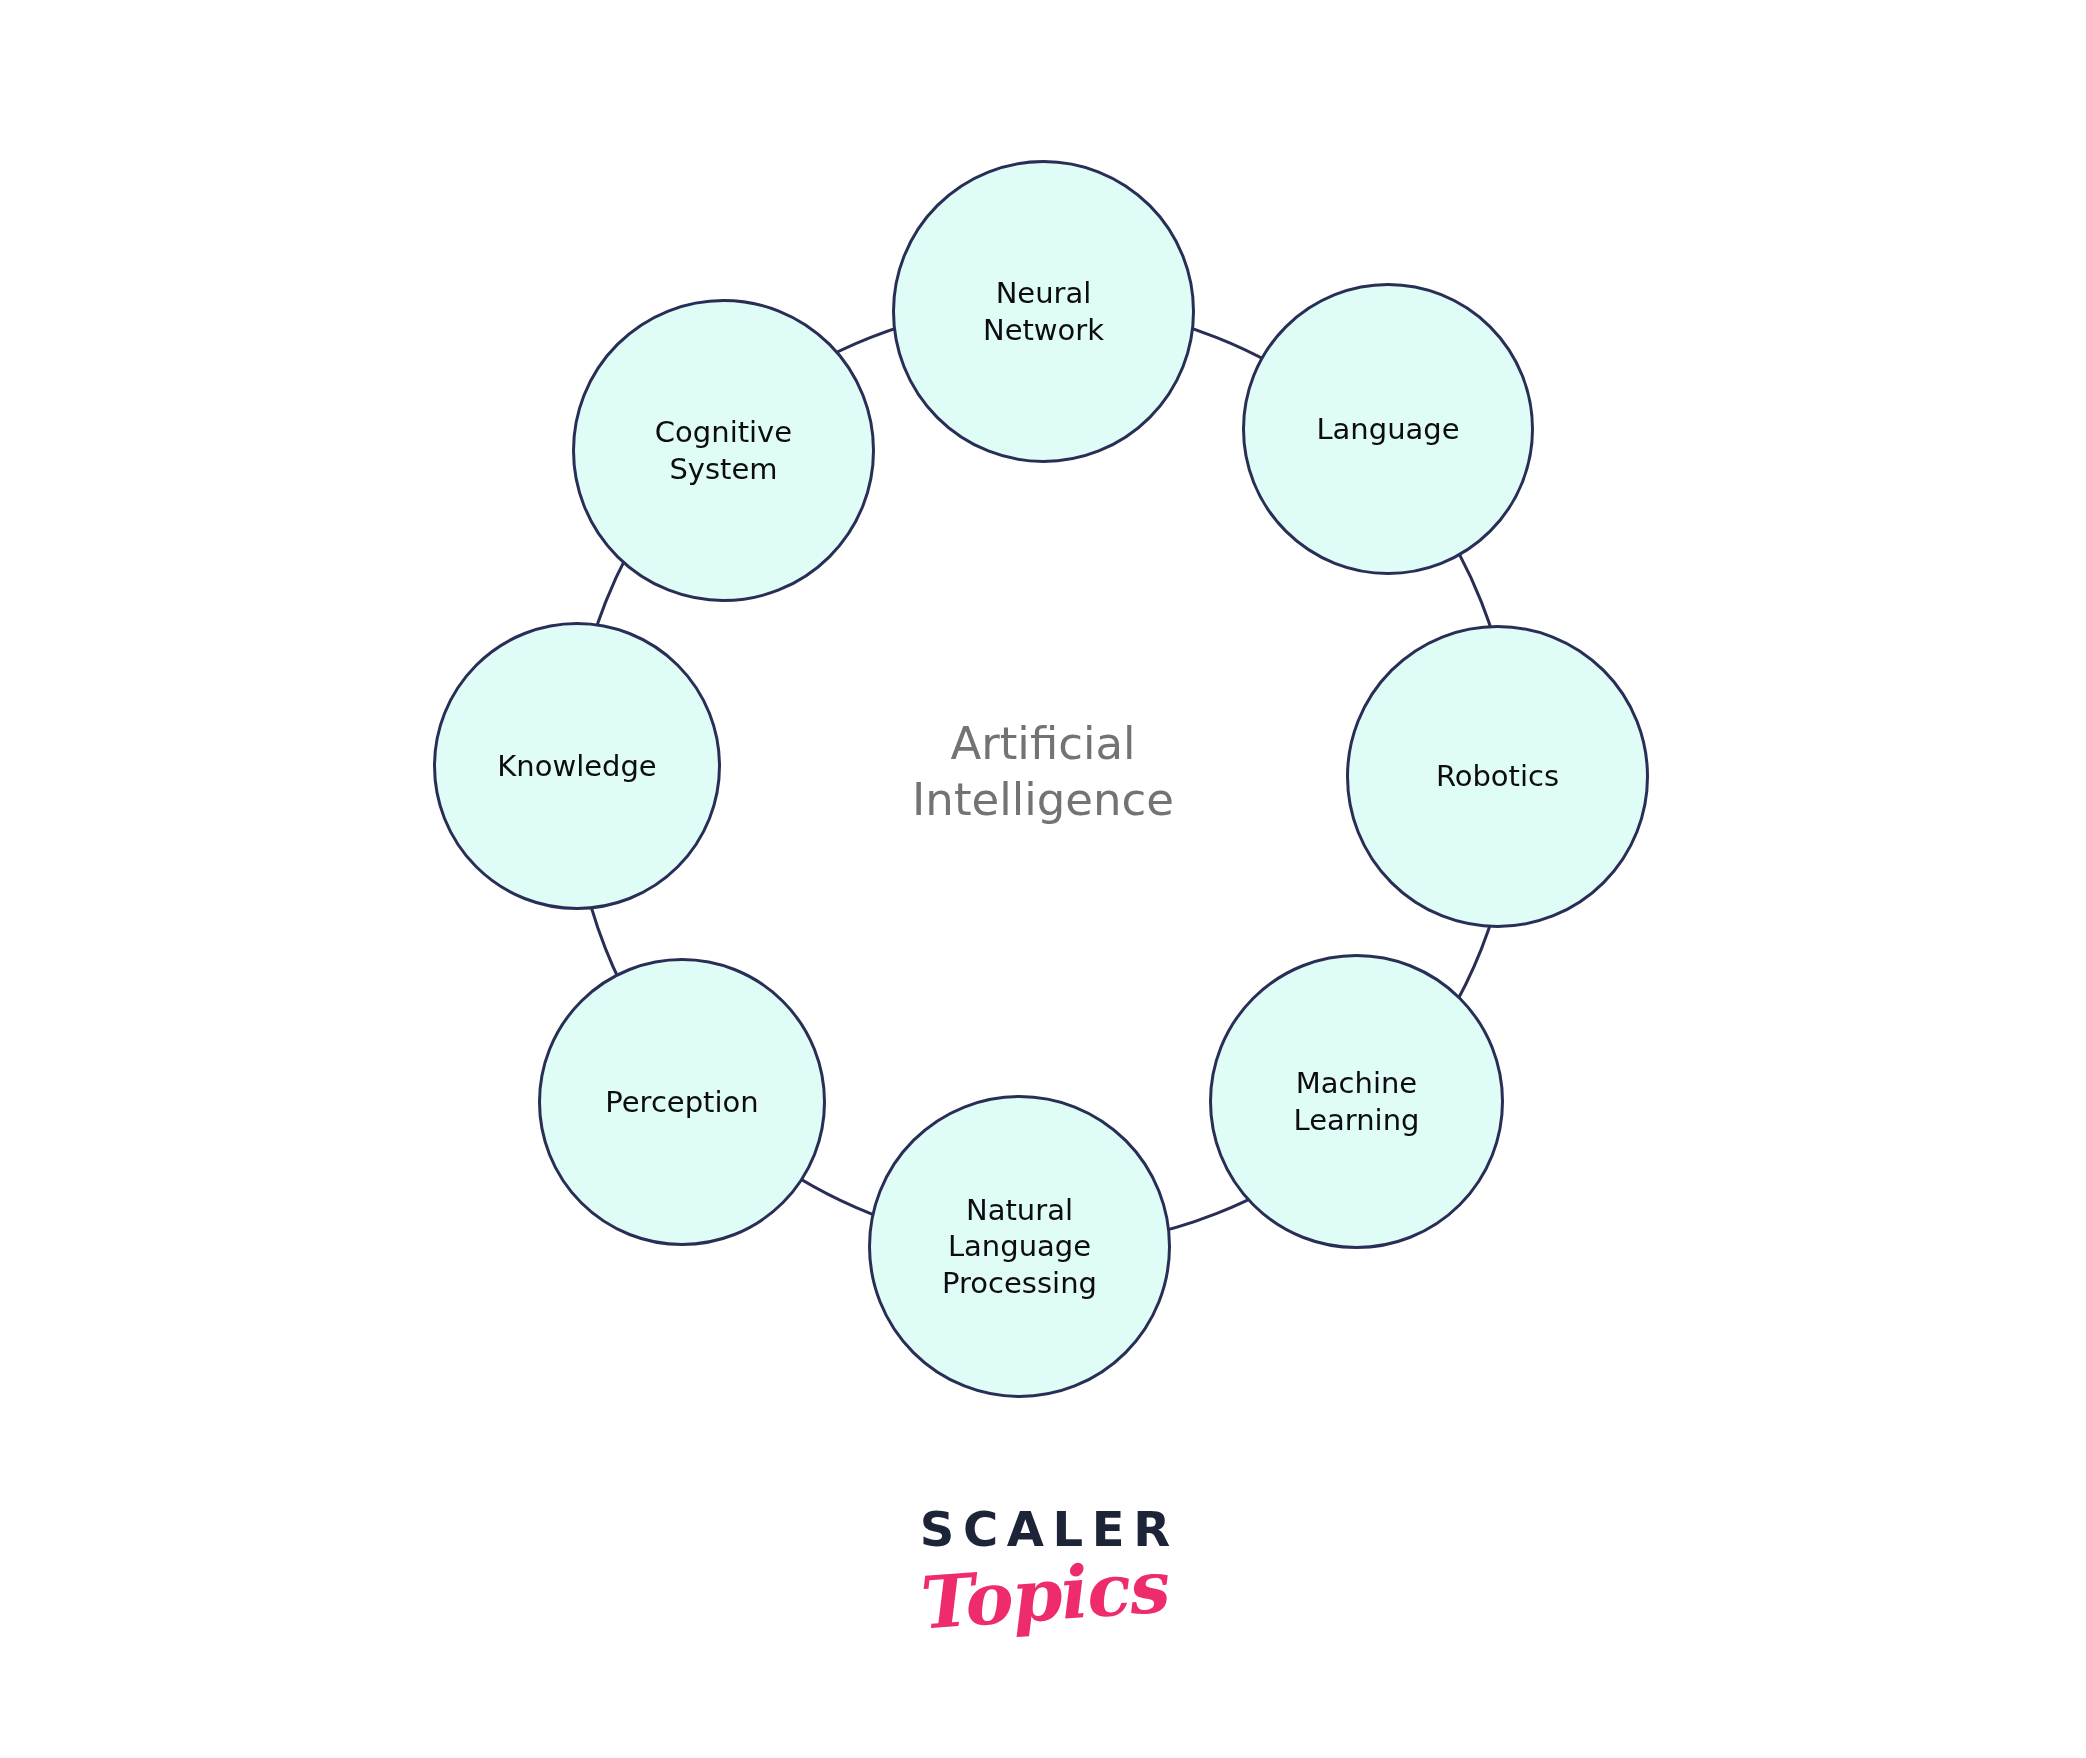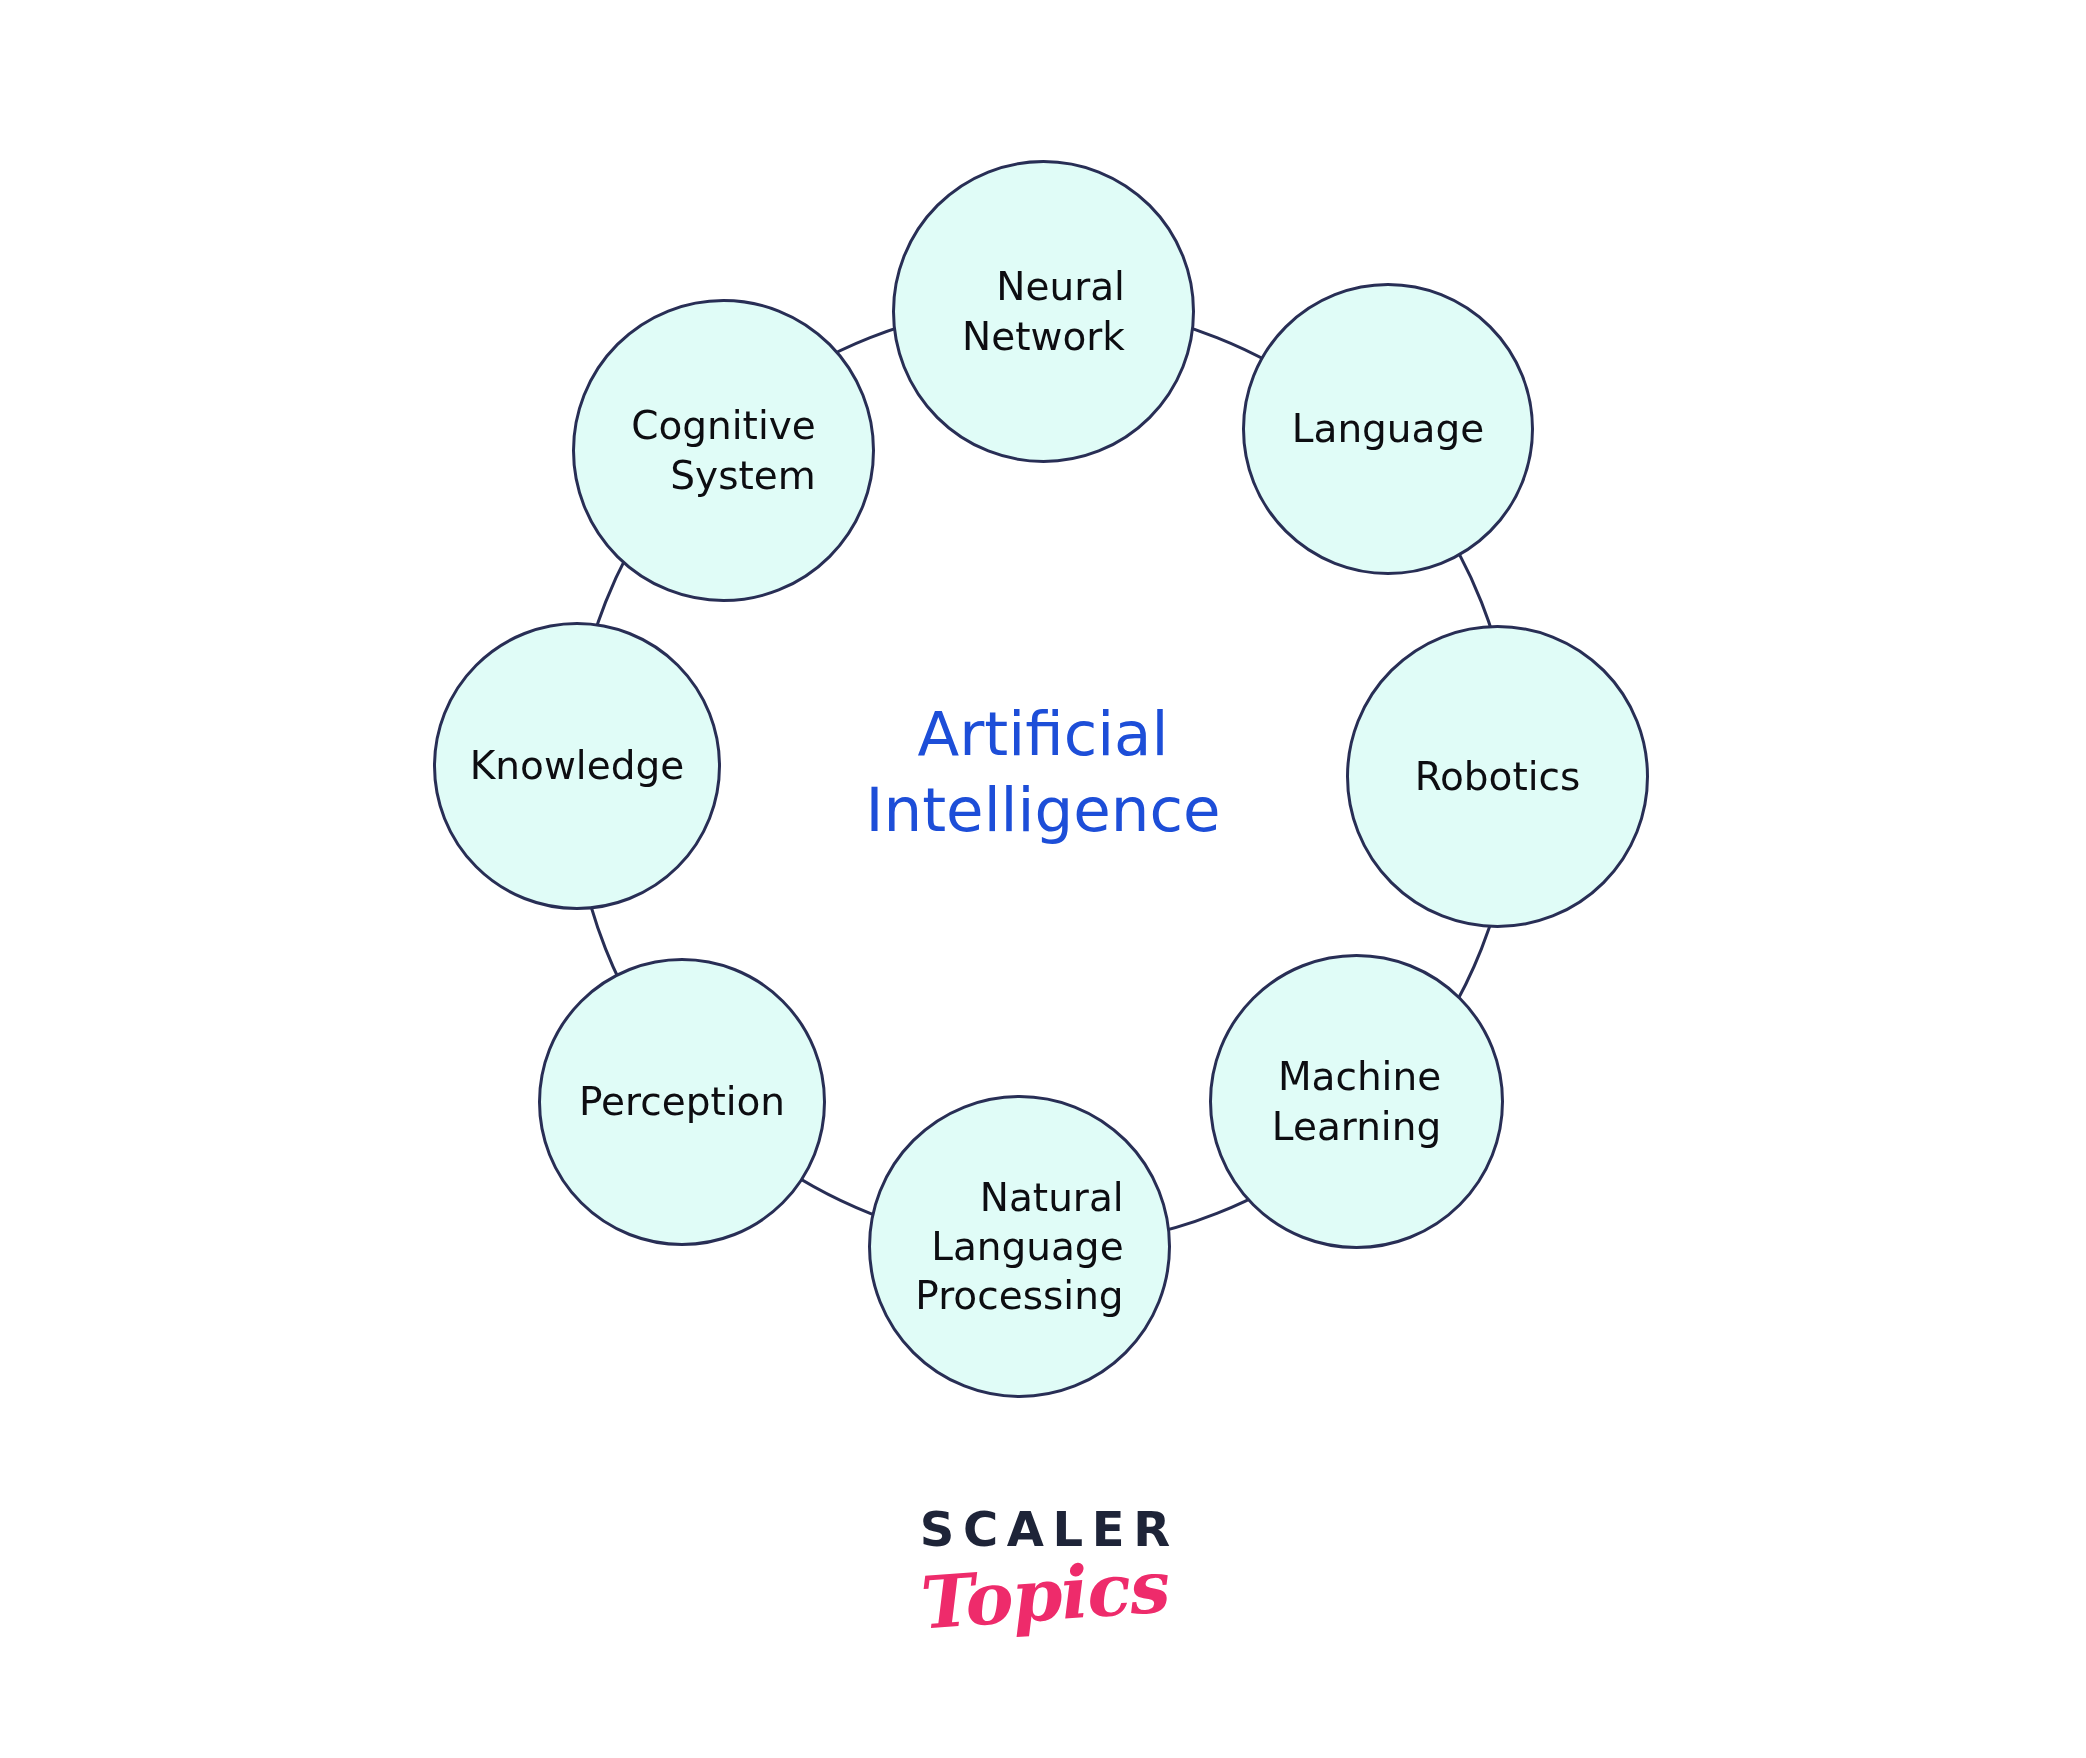--- a/index.html
+++ b/index.html
@@ -30,34 +30,34 @@
     position: absolute;
     background: #E0FCF7;
     border: 3.1px solid #282E55;
     border-radius: 50%;
     box-sizing: border-box;
     display: flex;
     align-items: center;
     justify-content: center;
   }
   .node-label {
-    font-size: 39px;
+    font-size: 29px;
     line-height: 1.26;
     color: #0D0D11;
-    text-align: right;
+    text-align: center;
     white-space: pre-line;
   }
   .center-title {
     position: absolute;
     left: 1043px;
     top: 772px;
     transform: translate(-50%, -50%);
-    font-size: 61px;
+    font-size: 45px;
     line-height: 1.25;
-    color: #1d4ed8;
+    color: #737373;
     text-align: center;
     white-space: pre-line;
   }
   .logo {
     position: absolute;
     left: 1045px;
     top: 1501px;
     transform: translateX(-50%);
     text-align: center;
   }

